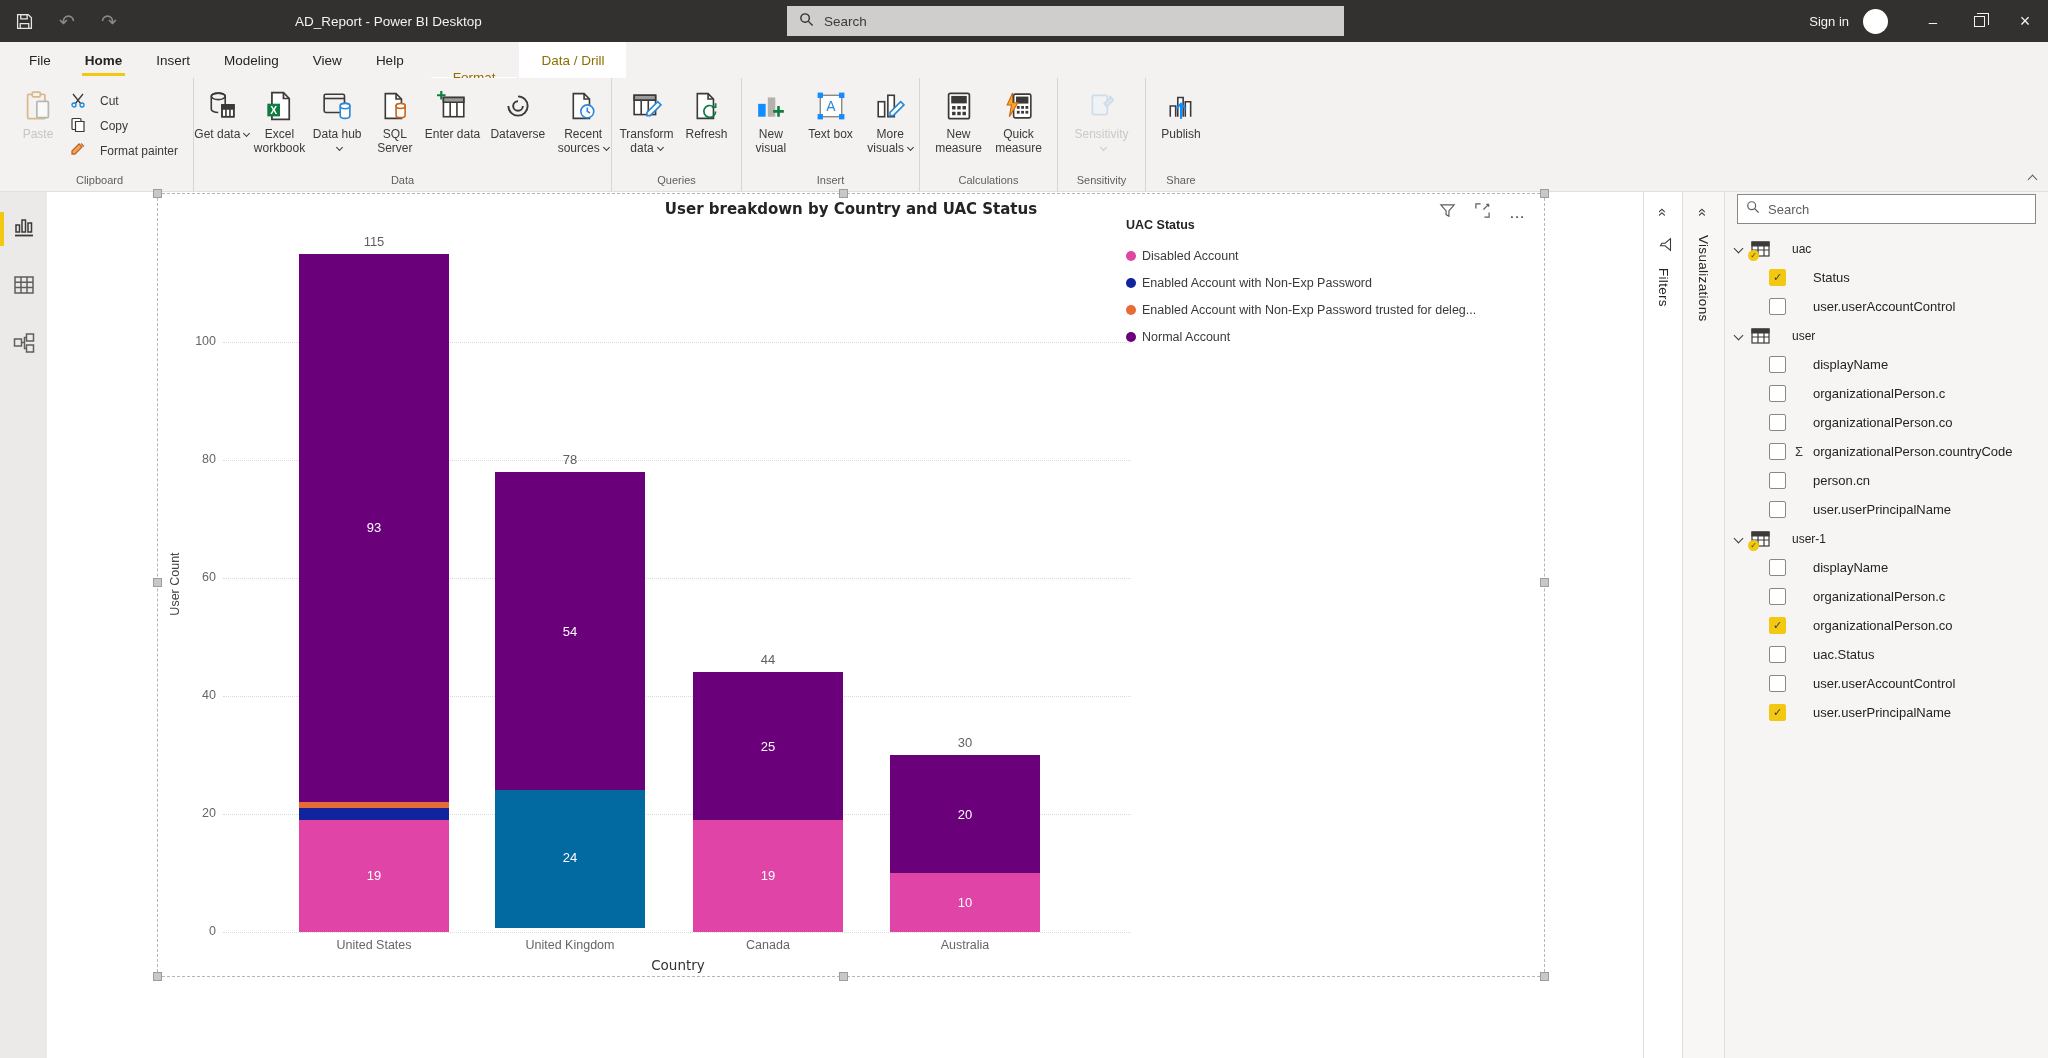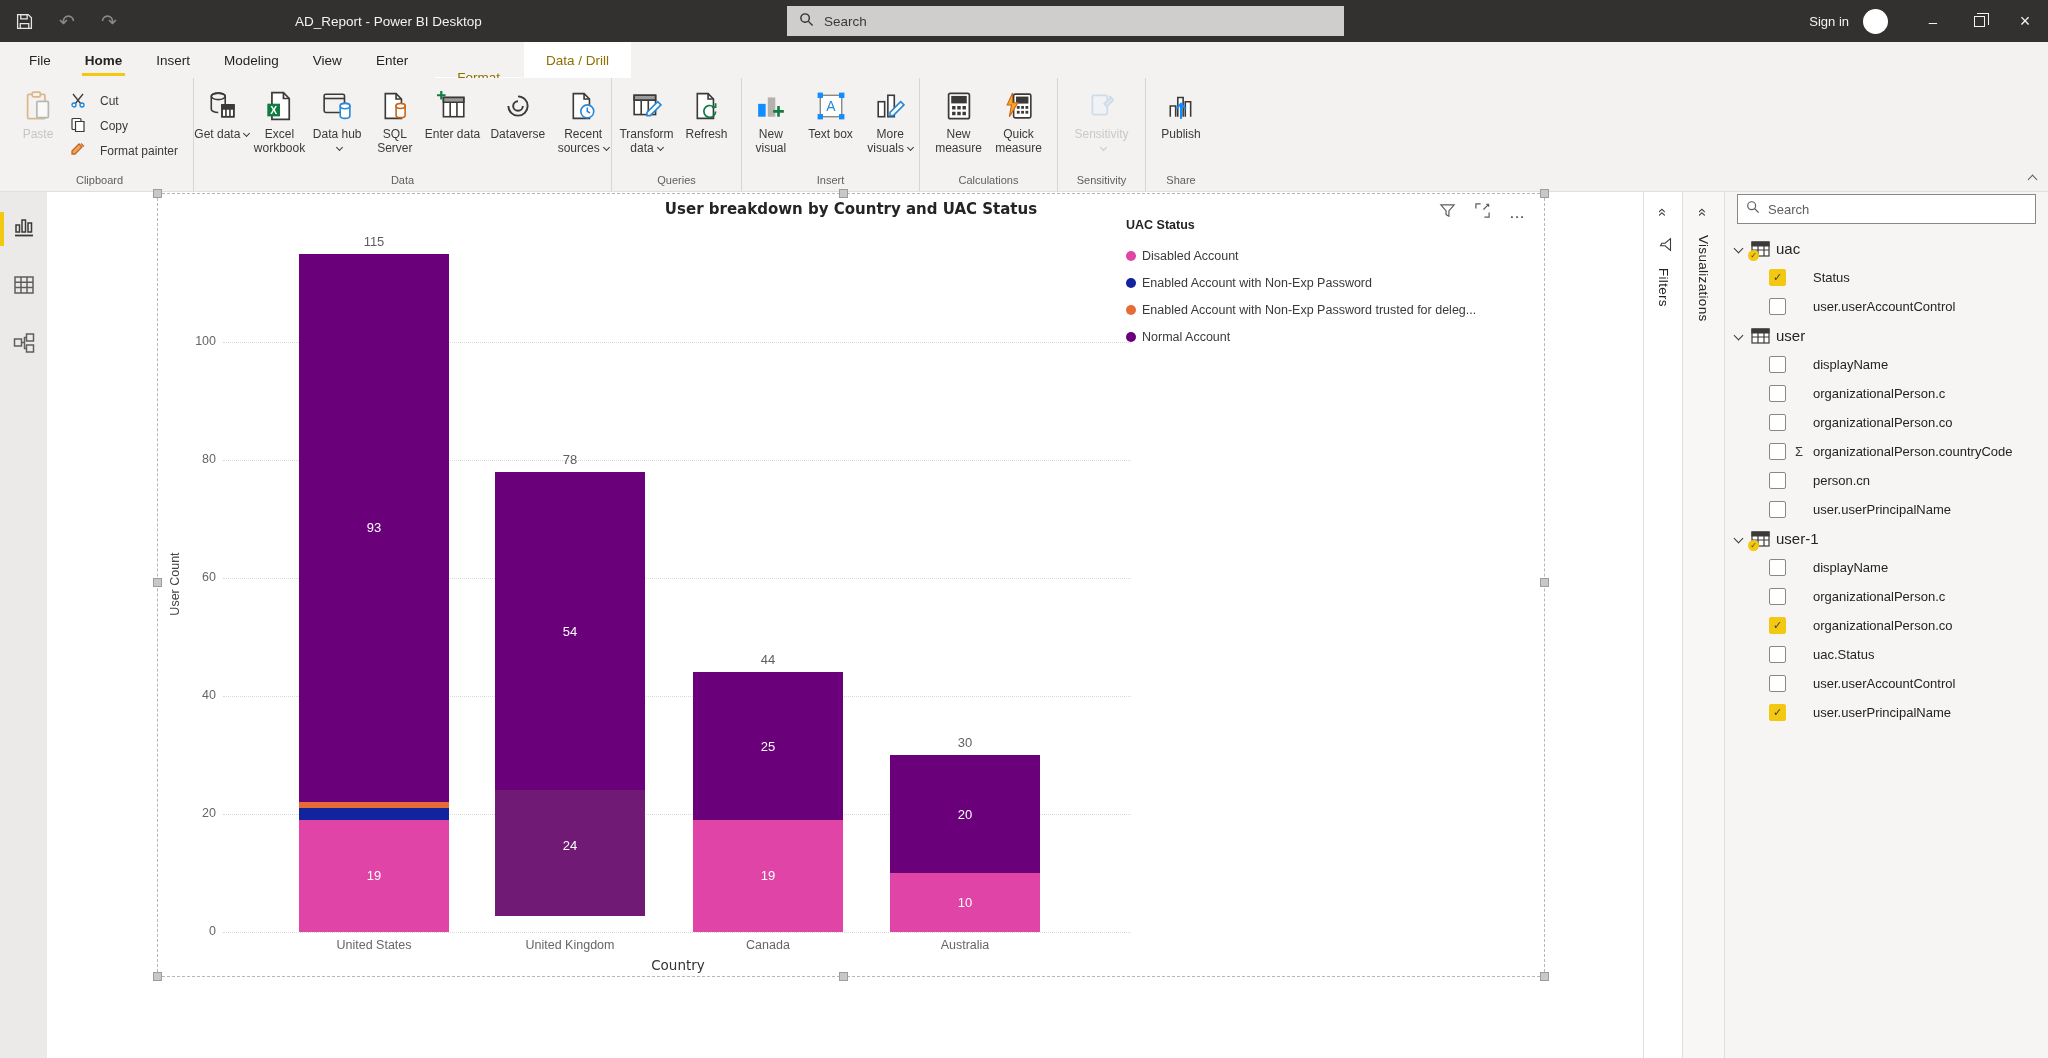--- a/index.html
+++ b/index.html
@@ -88,21 +88,21 @@
   .f-title { font-size:15.5px; font-weight:bold; }
   .f-collapse { font-size:15px; color:#3b3a39; cursor:pointer; }
   .f-search { margin:2px 12px 10px 12px; height:30px; background:#fff; border:1px solid #8a8886; display:flex; align-items:center; gap:8px; padding:0 8px; color:#605e5c; }
   .f-search input { border:none; outline:none; font-size:13px; width:100%; font-family:inherit; color:#252423; background:transparent; }
   .f-search input::placeholder { color:#605e5c; }
   .f-tree { flex:1; overflow:hidden; }
   .trow { height:29px; display:flex; align-items:center; cursor:pointer; font-size:13px; }
   .trow .tchev { width:7px; height:7px; border-right:1.4px solid #3b3a39; border-bottom:1.4px solid #3b3a39; transform:rotate(45deg); margin-left:10px; flex:none; }
   .tbl-ic { position:relative; margin-left:9px; flex:none; width:19px; height:16px; }
   .badge { position:absolute; left:-3px; bottom:-4px; width:11px; height:11px; border-radius:50%; background:#F2C811; color:#3b3a39; font-size:8px; line-height:11px; text-align:center; font-weight:bold; }
-  .tname { margin-left:6px; font-size:15px; }
+  .tname { margin-left:22px; font-size:12px; }
   .cb { width:17px; height:17px; border:1px solid #8a8886; background:#fff; border-radius:2px; margin-left:44px; flex:none; display:flex; align-items:center; justify-content:center; font-size:11px; color:#3b3a39; cursor:pointer; }
   .cb.checked { background:#F2C811; border-color:#F2C811; }
   .sigma { width:22px; text-align:center; font-size:13px; color:#3b3a39; margin-left:2px; flex:none; }
   .fname { margin-left:27px; }
   .fname.after-sigma { margin-left:3px; }
 
   
   .pagetabs { height:40px; background:#e6e6e6; display:flex; align-items:stretch; }
   .pt-arrows { display:flex; align-items:center; gap:20px; padding:0 18px 0 55px; color:#8a8886; font-size:16px; border-right:1px solid #c8c8c8; margin:6px 0; }
   .ptab { display:flex; align-items:center; padding:0 26px; font-size:13.5px; color:#252423; cursor:pointer; position:relative; }
@@ -152,21 +152,21 @@
     <span class="wbtn" style="font-size:18px">×</span>
   </div>
 </div>
 
 <div class="menubar">
     <div class="menu-item">File</div>
     <div class="menu-item active">Home</div>
     <div class="menu-item">Insert</div>
     <div class="menu-item">Modeling</div>
     <div class="menu-item">View</div>
-    <div class="menu-item">Enter</div>
+    <div class="menu-item">Help</div>
     <div class="menu-item contextual first">Format</div>
     <div class="menu-item contextual">Data / Drill</div>
   </div>
 
 <div class="ribbon">
 
   <div class="rgroup" style="width:188px">
     <div class="rbuttons" style="justify-content:flex-start;padding-left:6px">
       <div class="paste-col">
         <span class="ric">
@@ -499,21 +499,21 @@
               <span>19</span>
             </div>
             <div class="seg" style="bottom: 112.1px; height: 11.8px; background: rgb(18, 35, 158);"></div>
             <div class="seg" style="bottom: 123.9px; height: 5.9px; background: rgb(230, 108, 55);"></div>
             <div class="seg" style="bottom: 129.8px; height: 548.7px; background: rgb(107, 0, 123);">
               <span>93</span>
             </div>
             <div class="total" style="bottom: 683.5px;">115</div>
           </div>
           <div class="bar" style="left: 272px;">
-            <div class="seg" style="bottom: 16px; height: 141.6px; background: #701a75;">
+            <div class="seg" style="bottom: 4px; height: 141.6px; background: #0369a1;">
               <span>24</span>
             </div>
             <div class="seg" style="bottom: 141.6px; height: 318.6px; background: rgb(107, 0, 123);">
               <span>54</span>
             </div>
             <div class="total" style="bottom: 465.2px;">78</div>
           </div>
           <div class="bar" style="left: 470px;">
             <div class="seg" style="bottom: 0px; height: 112.1px; background: rgb(224, 68, 167);">
               <span>19</span>

